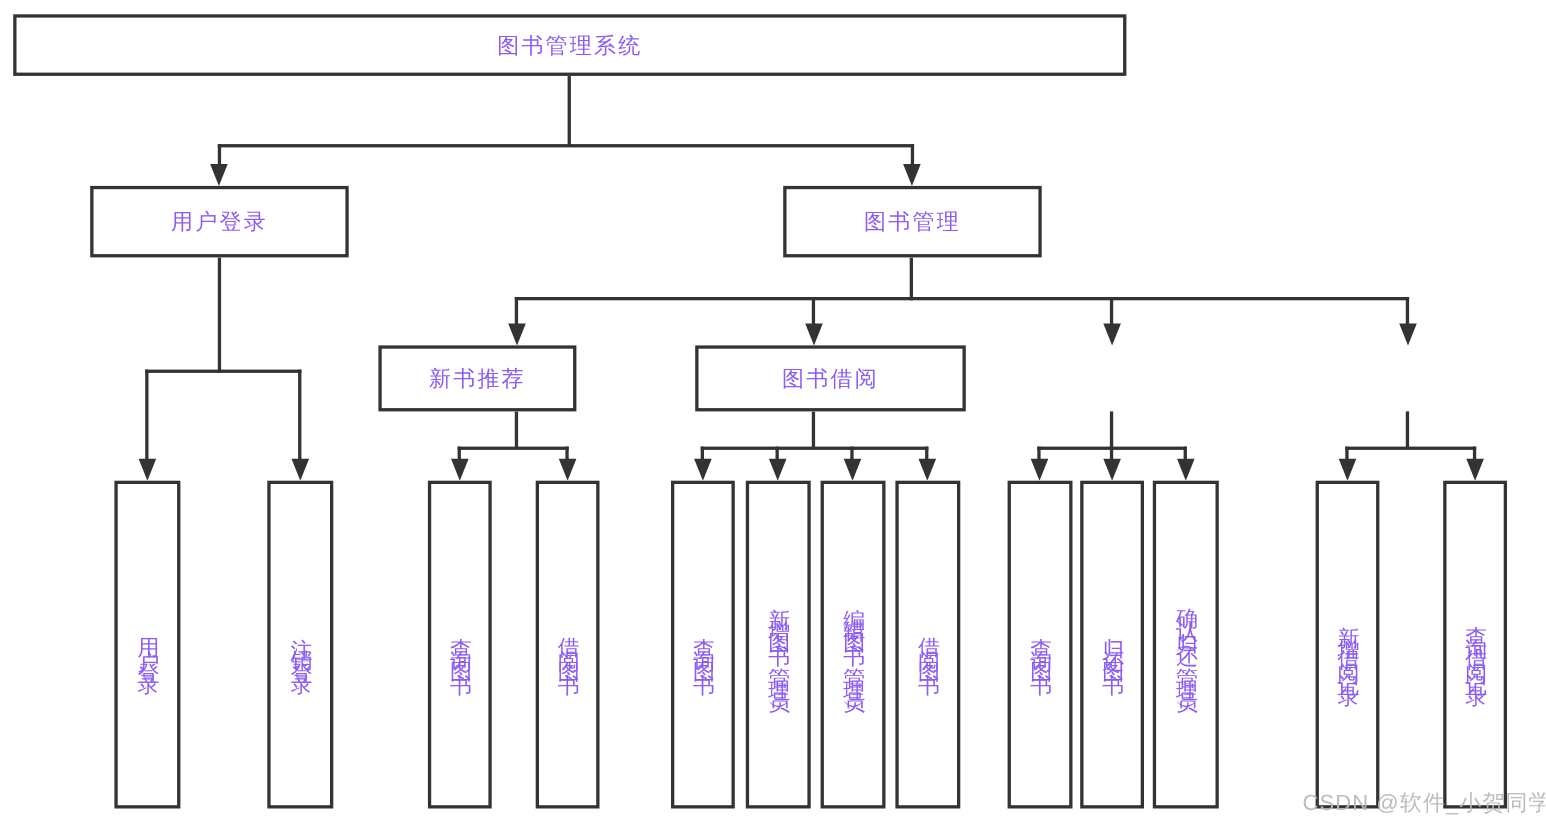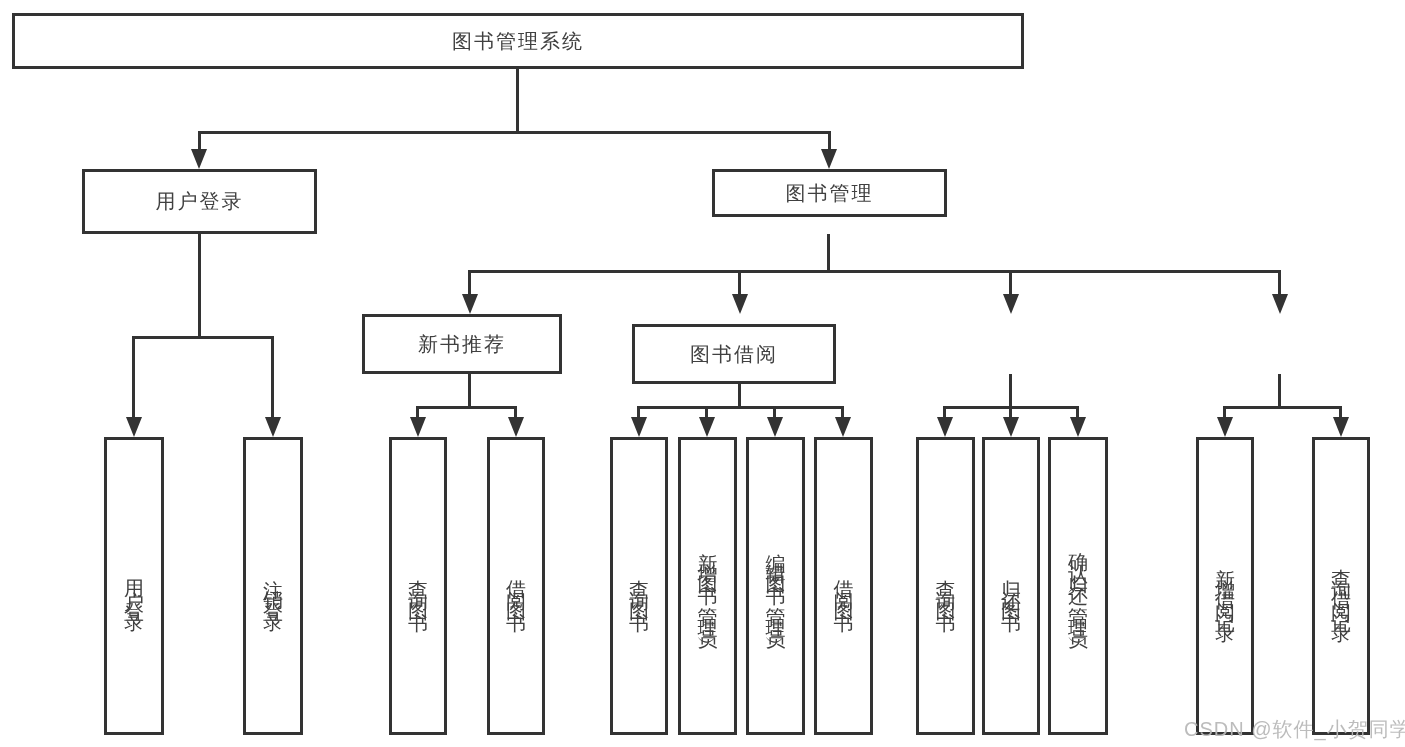--- a/index.html
+++ b/index.html
@@ -12,21 +12,21 @@
     overflow: hidden;
   }
   .box {
     position: absolute;
     box-sizing: border-box;
     background: #ffffff;
     border: 3px solid #333333;
     display: flex;
     align-items: center;
     justify-content: center;
-    color: #404040;
+    color: #8b5cf6;
   }
   .hbox { font-size: 20px; letter-spacing: 2px; }
   .hbox span { white-space: nowrap; }
   .vtext {
     writing-mode: vertical-rl;
     text-orientation: mixed;
     font-size: 20px;
     line-height: 1.05;
     letter-spacing: 11px;
     white-space: nowrap;
@@ -114,28 +114,28 @@
   <div class="arrowhead" style="left:1217px;top:417px"></div>
   <div class="arrowhead" style="left:1333px;top:417px"></div>
 
   <div class="box hbox" style="left:12px;top:13px;width:1012px;height:56px">
     <span>图书管理系统</span>
   </div>
 
   <div class="box hbox" style="left:82px;top:169px;width:235px;height:65px">
     <span>用户登录</span>
   </div>
-  <div class="box hbox" style="left:712px;top:169px;width:235px;height:48px">
+  <div class="box hbox" style="left:712px;top:169px;width:235px;height:65px">
     <span>图书管理</span>
   </div>
 
-  <div class="box hbox" style="left:362px;top:314px;width:200px;height:60px">
+  <div class="box hbox" style="left:344px;top:314px;width:180px;height:60px">
     <span>新书推荐</span>
   </div>
-  <div class="box hbox" style="left:632px;top:324px;width:204px;height:60px">
+  <div class="box hbox" style="left:632px;top:314px;width:246px;height:60px">
     <span>图书借阅</span>
   </div>
 
   <div class="box" style="left:104px;top:437px;width:60px;height:298px">
     <span class="vtext">用户登录</span>
   </div>
   <div class="box" style="left:243px;top:437px;width:60px;height:298px">
     <span class="vtext">注销登录</span>
   </div>
 

